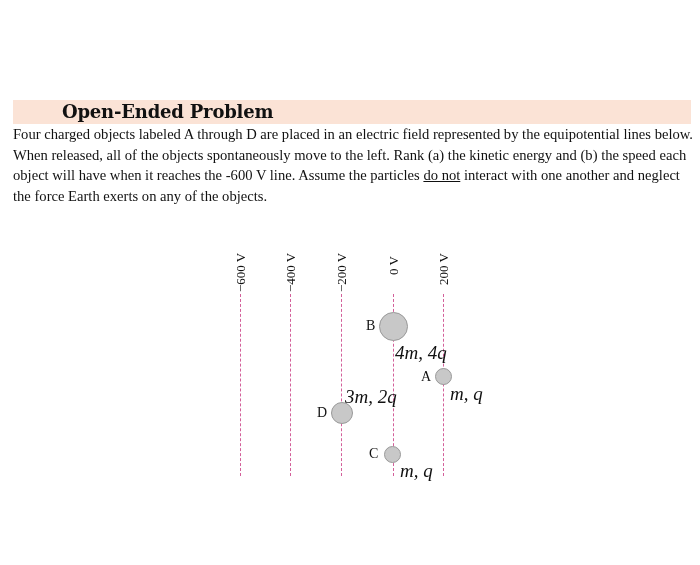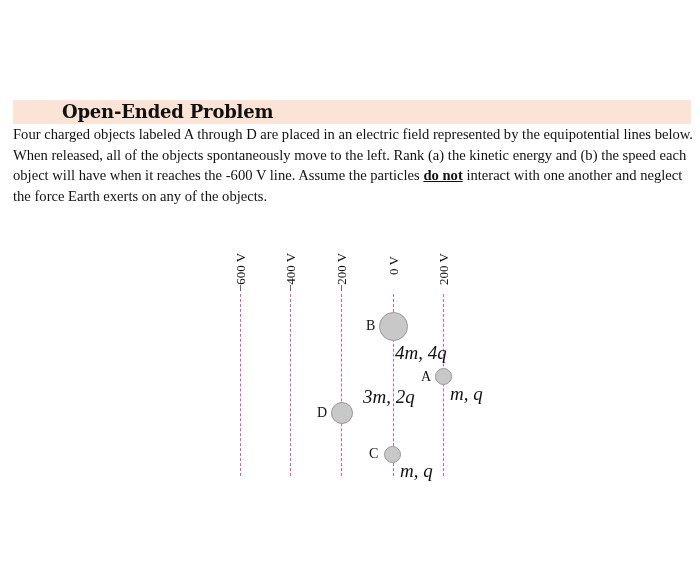--- a/index.html
+++ b/index.html
@@ -1,21 +1,21 @@
 <!DOCTYPE html>
 <html><head>
   <meta charset="utf-8">
   <style>
     html, body { margin:0; padding:0; }
     body { width:700px; height:565px; background:#ffffff; position:relative; overflow:hidden;
       font-family: "DejaVu Serif", serif; color:#111; }
     .title-bar { position:absolute; left:13px; top:100px; width:678px; height:24px; background:#fbe3d6; }
     .title { position:absolute; left:22px; top:101px; font-size:18px; font-weight:bold; font-family:"DejaVu Serif", serif; letter-spacing:-0.2px;margin-left:40px; }
     .body-text { position:absolute; left:13px; top:124px; width:684px; font-size:14.6px; line-height:20.6px; font-family:"Liberation Serif", serif; }
-    .body-text u { font-weight:bold;text-align:center; }
+    .body-text u { font-weight:normal;text-align:center; }
     .diagram { position:absolute; left:0; top:0; width:700px; height:565px; }
     .vlabel { position:absolute; font-family:"Liberation Serif", serif; font-size:13px; transform:rotate(-90deg); transform-origin:left top; white-space:nowrap; }
     .eqline { position:absolute; width:0; border-left:1.5px dashed #d3609a; }
     .ball { position:absolute; border-radius:50%; background:#c8c8c8; border:1px solid #999; box-sizing:border-box; }
     .lbl { position:absolute; font-family:"Liberation Serif", serif; font-size:14px; }
     .ital { position:absolute; font-family:"Liberation Serif", serif; font-size:19px; font-style:italic; white-space:nowrap; }
   </style>
 </head>
 <body>
 
@@ -38,20 +38,20 @@
   <div class="eqline" style="left:443px;top:294px;height:182px;"></div>
 
   <div class="lbl" style="left:366px;top:318px;">B</div>
   <div class="ball" style="left:379px;top:312px;width:29px;height:29px;"></div>
   <div class="ital" style="left:395px;top:342px;">4m, 4q</div>
 
   <div class="lbl" style="left:421px;top:369px;">A</div>
   <div class="ball" style="left:435px;top:368px;width:17px;height:17px;"></div>
   <div class="ital" style="left:450px;top:383px;">m, q</div>
 
-  <div class="ital" style="left:356px;top:386px;padding-left:7px;">3m, 2q</div>
+  <div class="ital" style="left:338px;top:386px;padding-left:7px;">3m, 2q</div>
   <div class="lbl" style="left:317px;top:405px;">D</div>
   <div class="ball" style="left:331px;top:402px;width:22px;height:22px;"></div>
 
   <div class="lbl" style="left:369px;top:446px;">C</div>
   <div class="ball" style="left:384px;top:446px;width:17px;height:17px;"></div>
   <div class="ital" style="left:400px;top:460px;">m, q</div>
 </div>
 
 </body></html>

